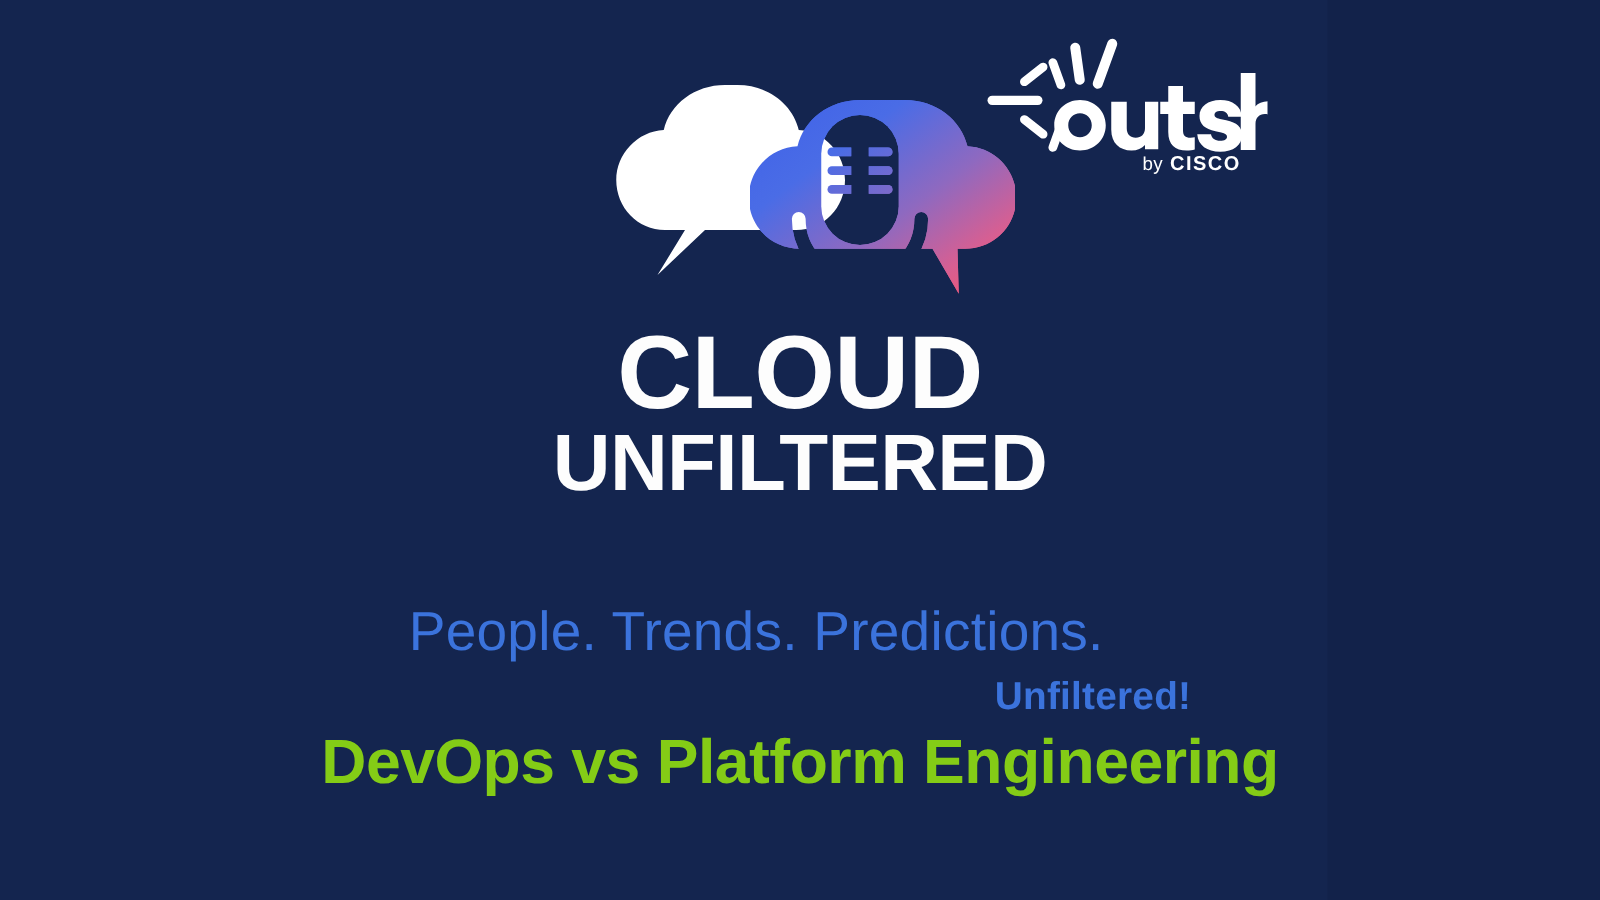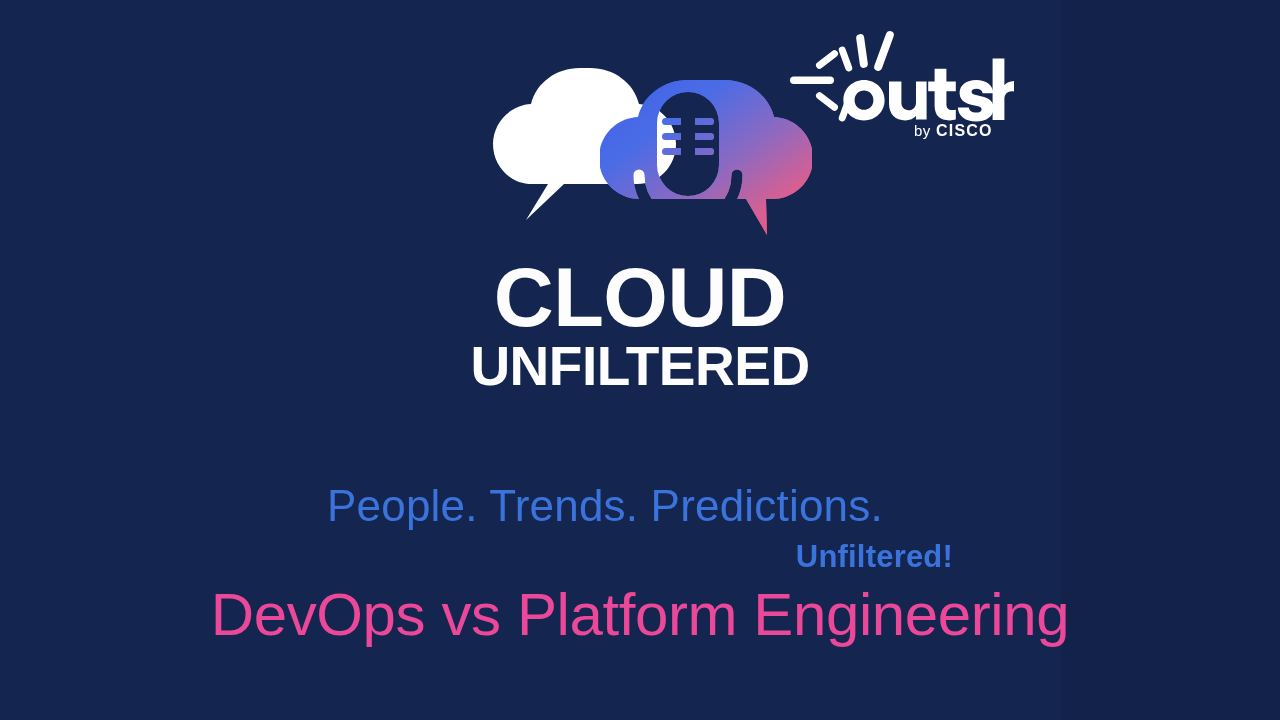--- a/index.html
+++ b/index.html
@@ -52,21 +52,21 @@
   }
   .show-line {
     display: block;
     color: #fdfdfd;
     font-weight: bold;
     letter-spacing: -0.5px;
     line-height: 0.96;
     white-space: nowrap;
   }
   .show-line-1 { font-size: 83px; }
-  .show-line-2 { font-size: 55px; margin-top: 2px; }
+  .show-line-2 { font-size: 64px; margin-top: 2px; }
 
   
   .tagline-wrap {
     position: absolute;
     left: 0;
     top: 436px;
     width: 1280px;
     text-align: center;
   }
   .tagline {
@@ -100,23 +100,23 @@
   
   .episode-wrap {
     position: absolute;
     left: 0;
     top: 582px;
     width: 1280px;
     text-align: center;
   }
   .episode-title {
     display: inline-block;
-    color: #ec4899;
-    font-size: 60px;
-    font-weight: normal;
+    color: #84cc16;
+    font-size: 50px;
+    font-weight: bold;
     letter-spacing: -0.4px;
     line-height: 1.1;
     white-space: nowrap;
   }
 </style>
 </head>
 <body>
 
 <div id="slide" style="background: rgb(20, 37, 79);">
 

